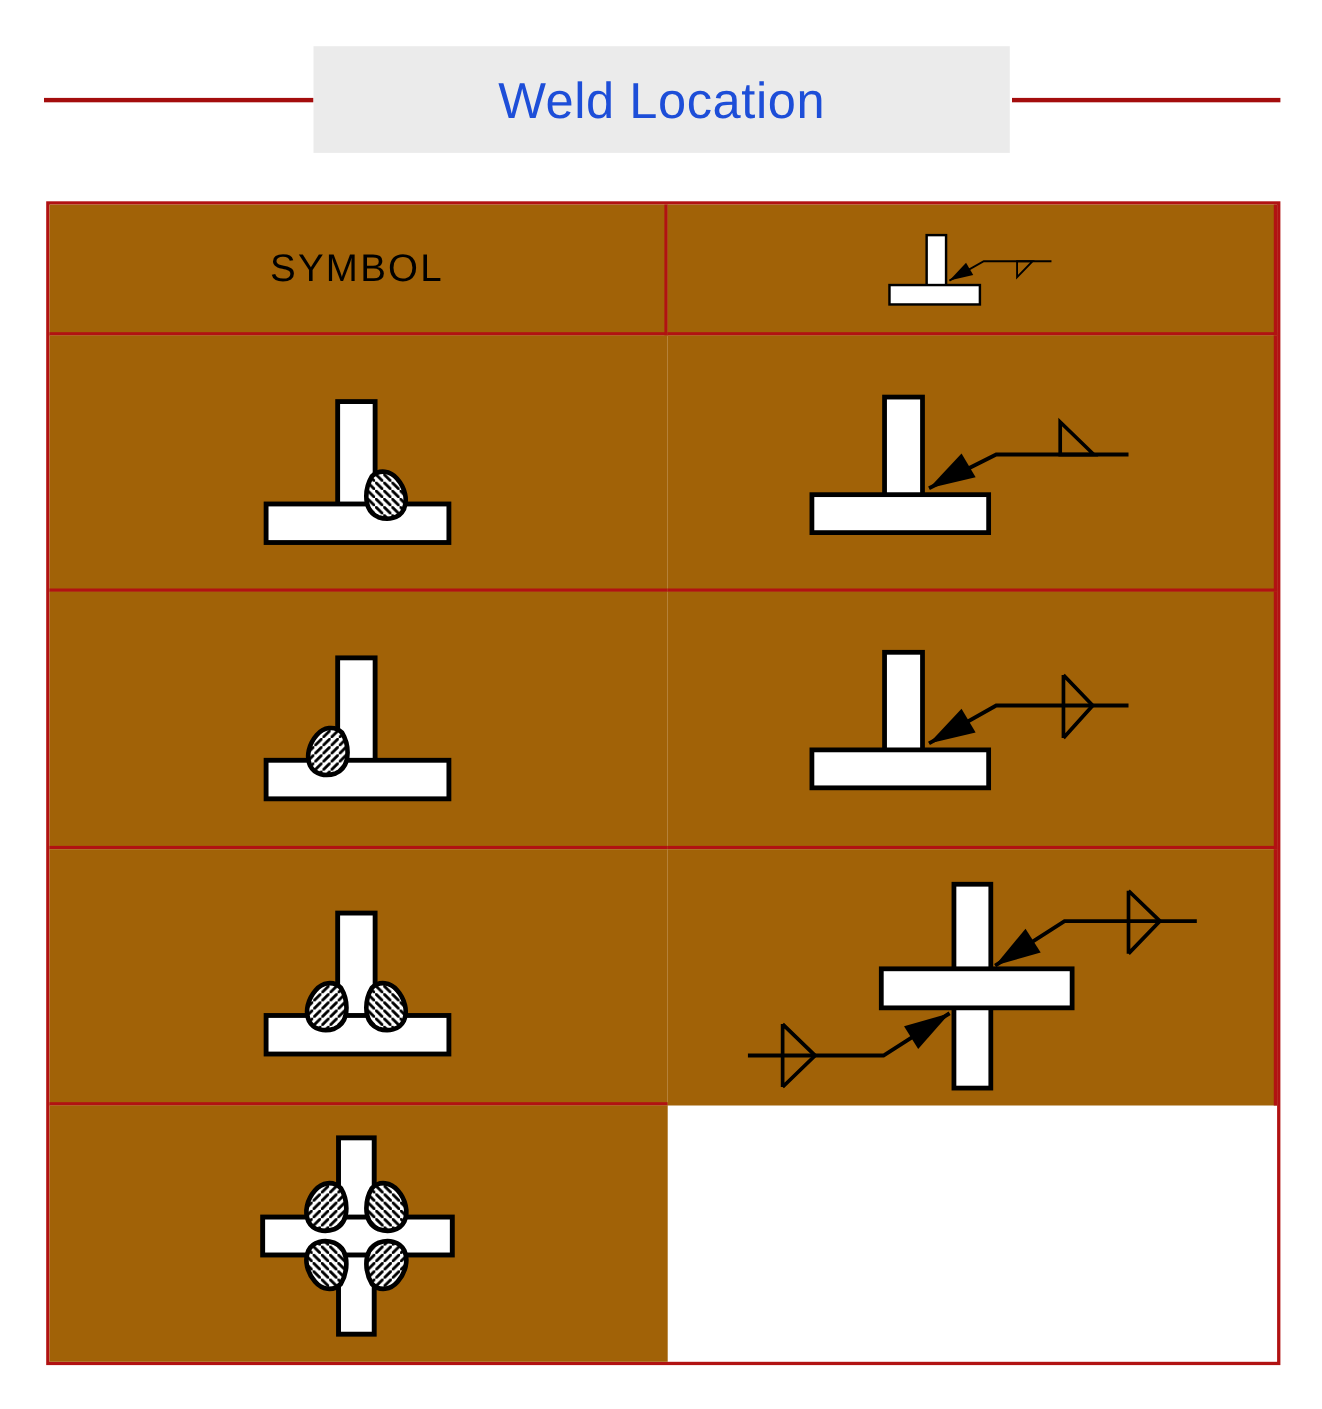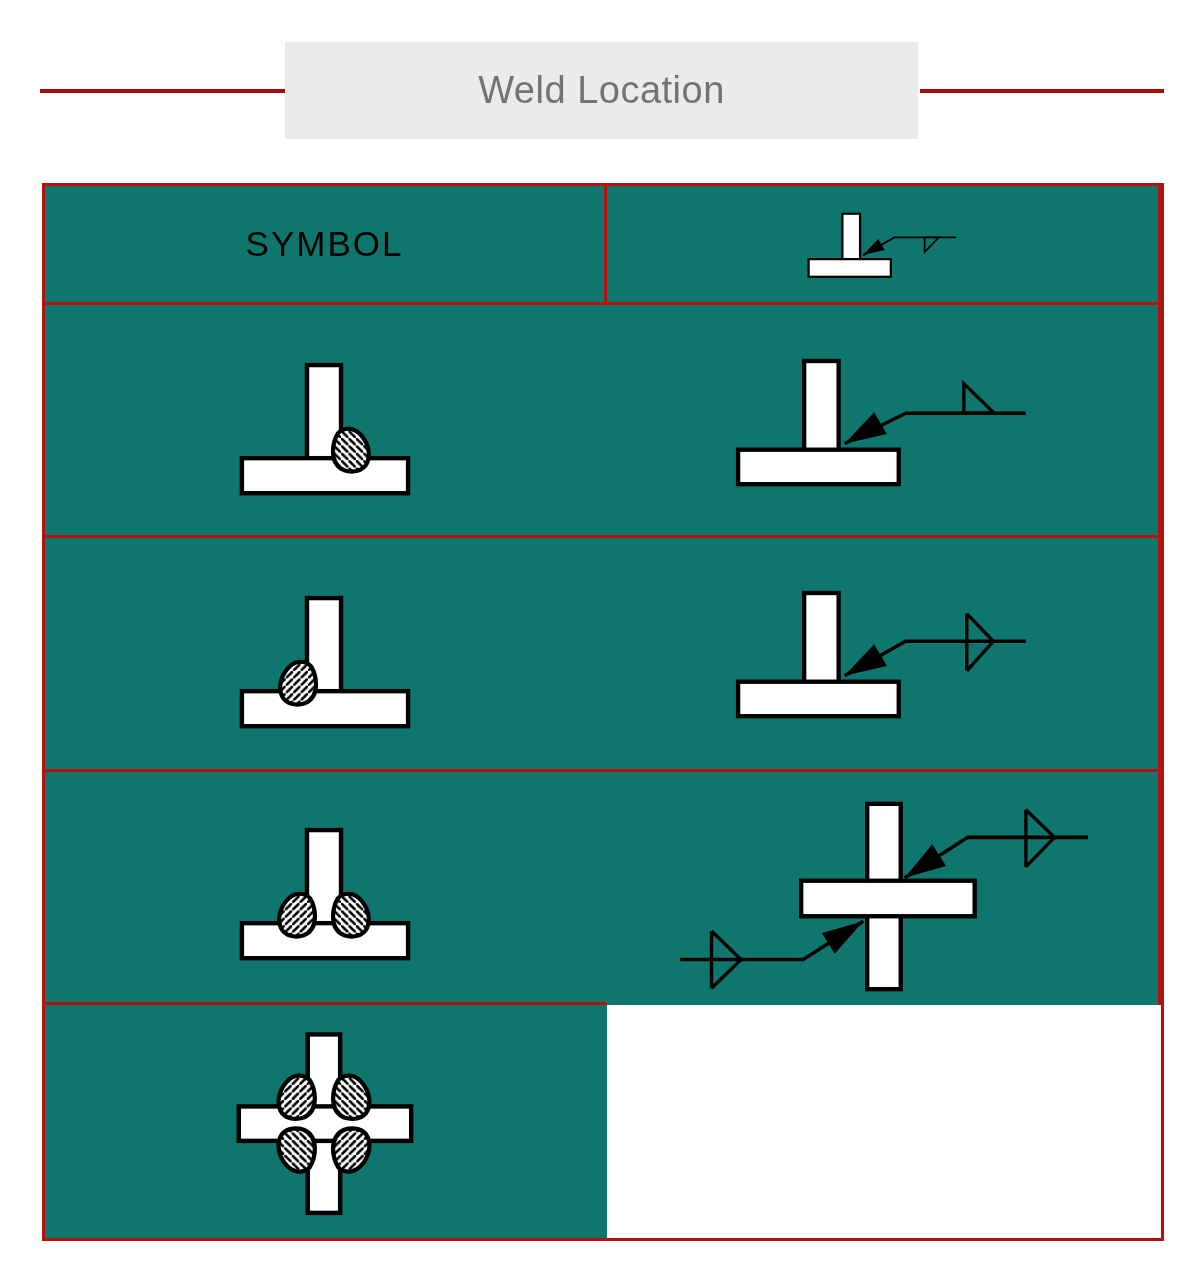--- a/index.html
+++ b/index.html
@@ -10,35 +10,35 @@
     font-family:"Liberation Sans", sans-serif;
     overflow:hidden;
   }
   
   .title-band{
     position:absolute;left:285px;top:42px;width:633px;height:97px;
     background:#ebebeb;
     display:flex;align-items:center;justify-content:center;
   }
   .title-band h1{
-    margin:0;font-size:38px;font-weight:400;color:#737373;letter-spacing:0.5px;
+    margin:0;font-size:46px;font-weight:400;color:#1d4ed8;letter-spacing:0.5px;
   }
   .rule{position:absolute;top:89px;height:4px;background:#a40d0d;}
   .rule-left{left:40px;width:245px;}
   .rule-right{left:920px;width:244px;}
   
   .weld-table{
     position:absolute;left:42px;top:183px;width:1122px;height:1058px;
     box-sizing:border-box;
     border:3px solid #b11212;
     display:grid;
     grid-template-columns:562px 1fr;
     grid-template-rows:119px repeat(4,1fr);
   }
-  .cell{box-sizing:border-box;overflow:hidden;background:#0f766e;}
+  .cell{box-sizing:border-box;overflow:hidden;background:#a16207;}
   .col-l{border-right:3px solid #b11212;}
   .rb{border-bottom:3px solid #b11212;}
   .hdr{
     display:flex;align-items:center;justify-content:center;
     font-size:35px;letter-spacing:2px;color:#000;font-weight:400;
   }
   .cell svg{display:block;width:100%;height:100%;}
   
   .part{fill:#fff;stroke:#000;stroke-width:4.4;stroke-linejoin:miter;}
   .ln{fill:none;stroke:#000;stroke-width:3.6;}

